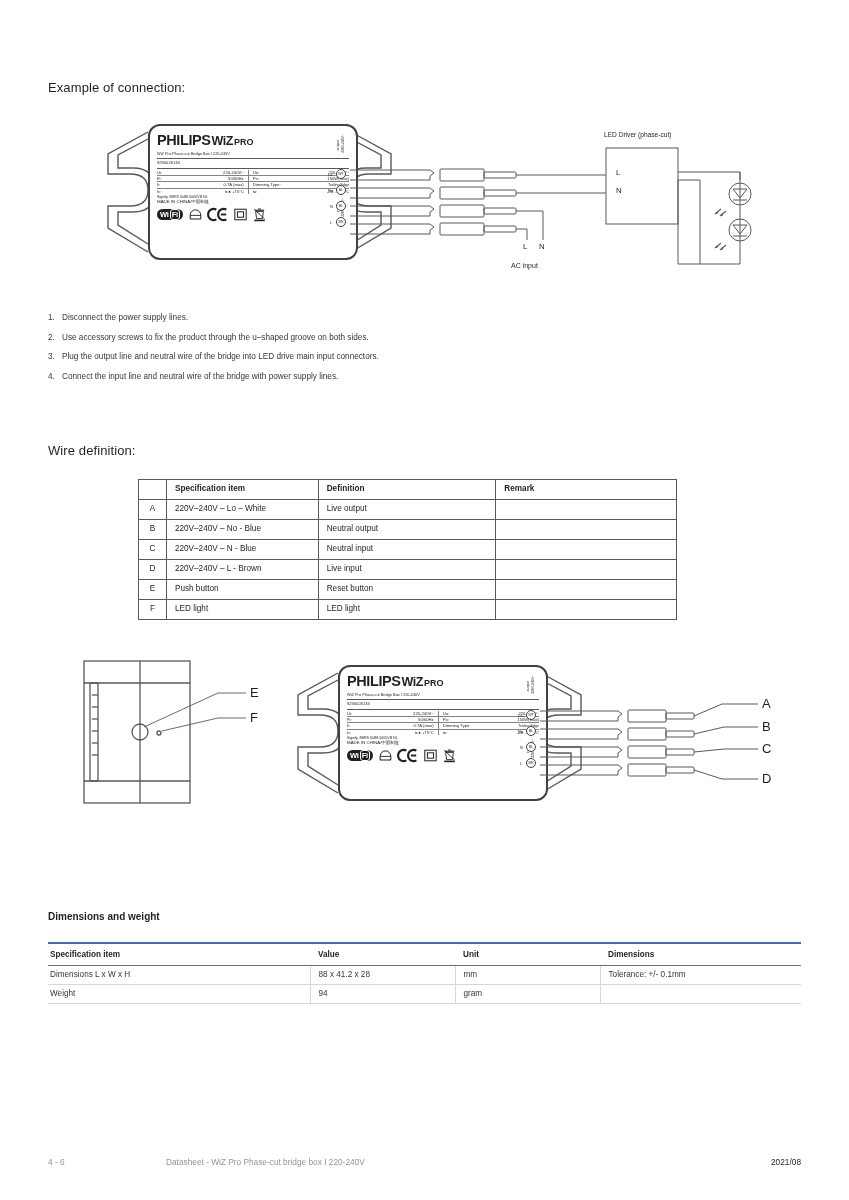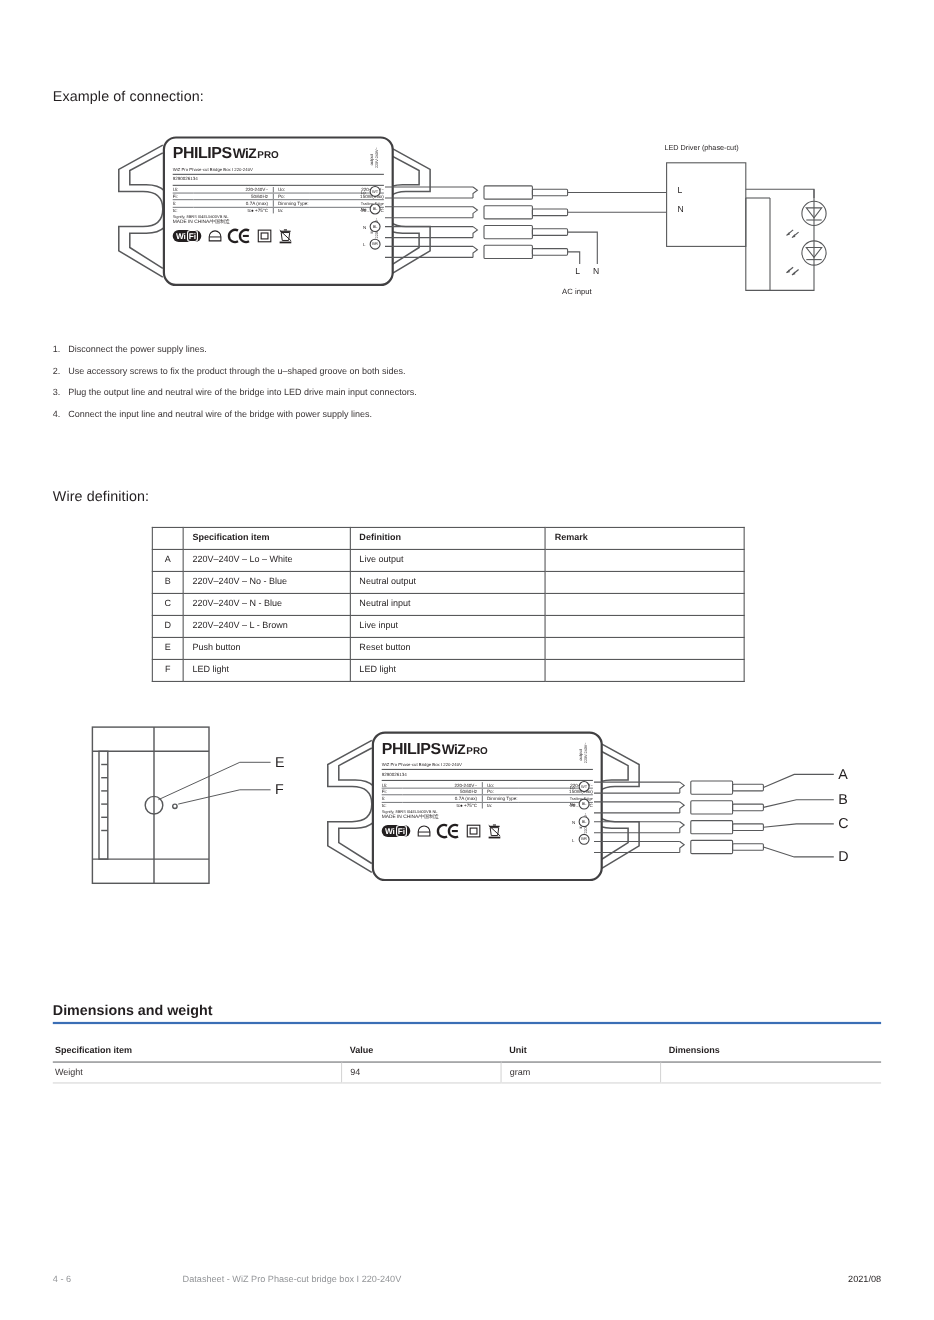--- a/index.html
+++ b/index.html
@@ -26,24 +26,24 @@
   }
   #h-example { left: 48px; top: 80px; }
   #h-wiredef { left: 48px; top: 443px; }
 
   .h-band {
     position: absolute;
     left: 48px;
     width: 753px;
   }
   .h-band .h-band-text {
-    font-size: 13px;
+    font-size: 10px;
     font-weight: bold;
     color: #231f20;
-    padding-bottom: 3px;
+    padding-bottom: 20px;
   }
   .h-band .h-band-rule {
     height: 2px;
     background: #3a6eb5;
     width: 100%;
   }
   #h-dimensions { top: 911px; }
 
   
   .instructions {
@@ -643,20 +643,26 @@
     <thead>
       <tr>
         <th class="dc1">Specification item</th>
         <th class="dc2">Value</th>
         <th class="dc3">Unit</th>
         <th class="dc4">Dimensions</th>
       </tr>
     </thead>
     <tbody>
       <tr>
+        <td class="dc1">Dimensions  L x W x H</td>
+        <td class="dc2">88 x 41.2 x 28</td>
+        <td class="dc3">mm</td>
+        <td class="dc4">Tolerance: +/- 0.1mm</td>
+      </tr>
+      <tr>
         <td class="dc1">Weight</td>
         <td class="dc2">94</td>
         <td class="dc3">gram</td>
         <td class="dc4"></td>
       </tr>
     </tbody>
   </table>
 
   <div class="footer">
     <span class="f-page">4 - 6</span>

